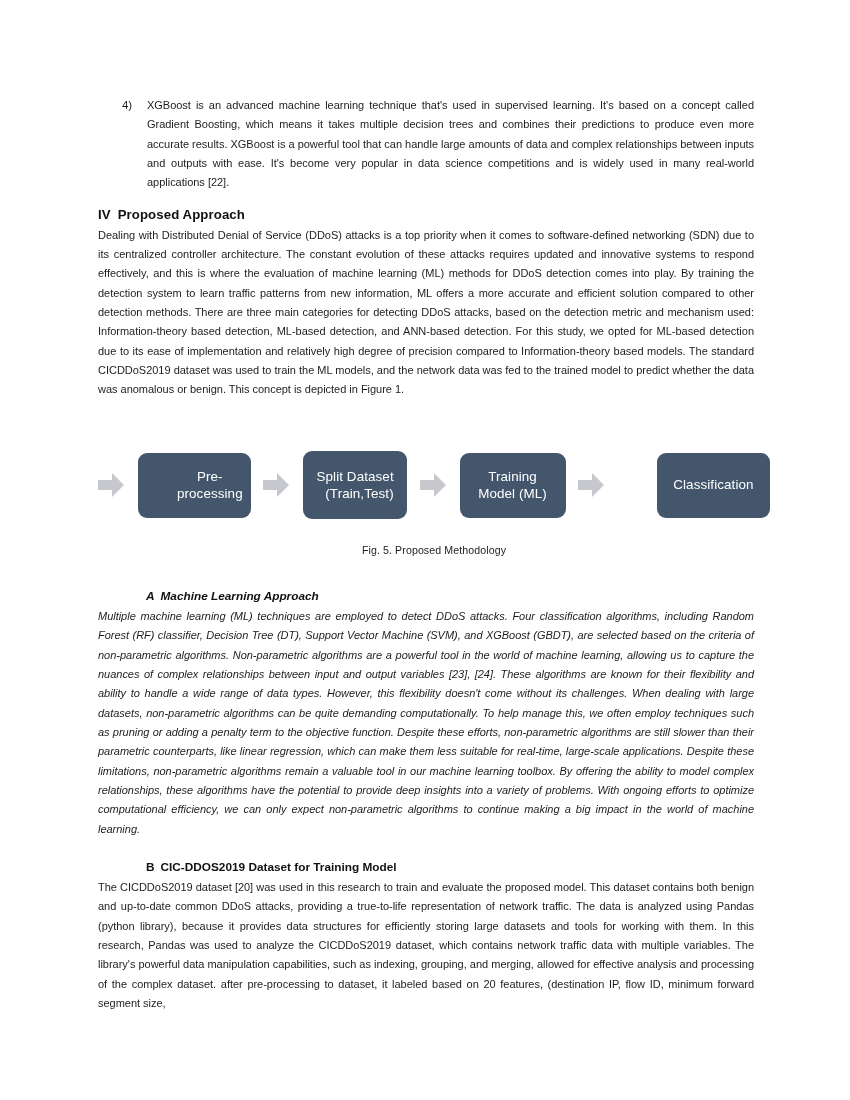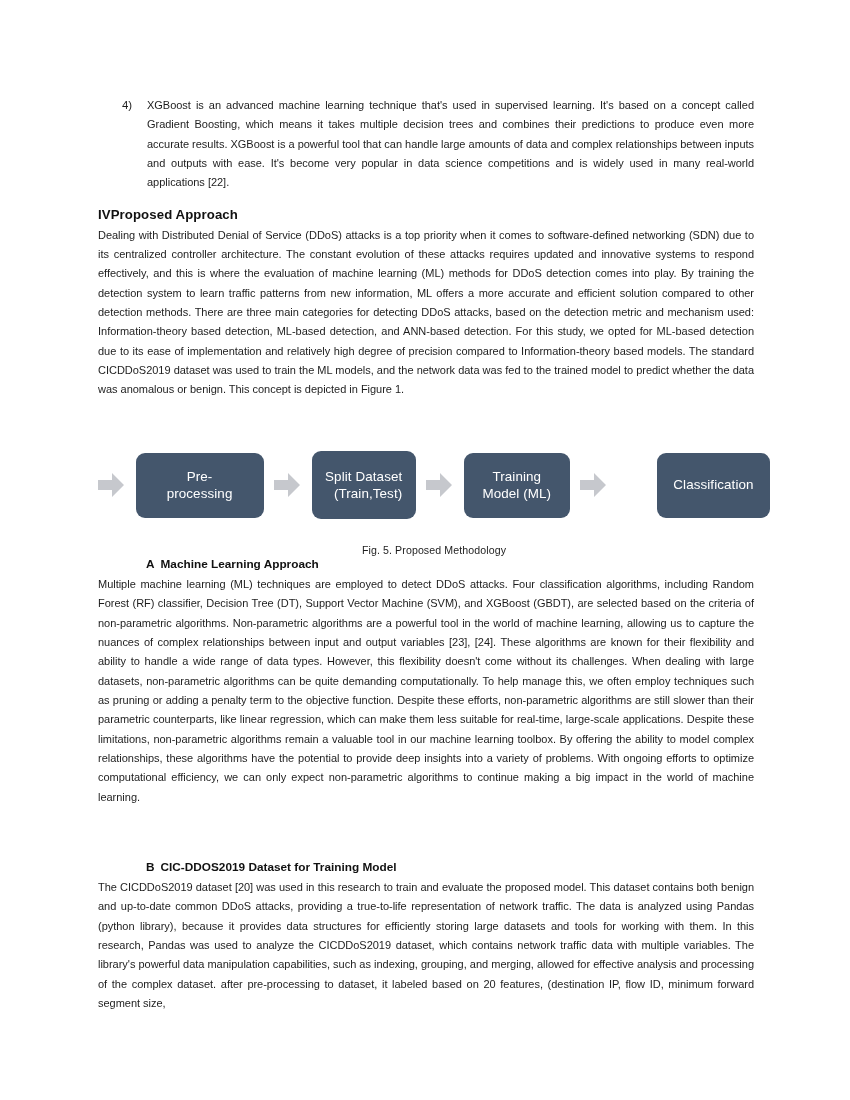--- a/index.html
+++ b/index.html
@@ -64,21 +64,21 @@
   }
 
   .sec-head {
     font-size: 13.2px;
     line-height: 20px;
     font-weight: 700;
     color: #111111;
     margin: 12px 0 1px 0;
     letter-spacing: 0.1px;
   }
-  .sec-head .numeral { }
+  .sec-head .numeral { margin-right: 7px; }
 
   .sub-head {
     font-size: 11.8px;
     line-height: 19px;
     font-weight: 700;
     color: #111111;
     margin: 13px 0 1px 0;
     padding-left: 48px;
   }
   .sub-head .letter { margin-right: 6px; }
@@ -108,21 +108,21 @@
     align-items: center;
     justify-content: center;
     text-align: center;
     font-size: 13.4px;
     line-height: 17.4px;
     padding: 6px 8px;
     box-sizing: border-box;
     letter-spacing: 0.1px;
   }
   .node.n0 { width: 113px; height: 65px; }
-  .node.n1 { width: 128px; height: 65px; }
+  .node.n1 { width: 113px; height: 65px; justify-content: flex-end; }
   .node.n2 { width: 104px; height: 68px; text-align: right; }
   .node.n3 { width: 106px; height: 65px; }
   .node.n4 { width: 113px; height: 65px; margin-left: 39px; }
 
   .arrow {
     width: 27px;
     height: 28px;
     flex: 0 0 auto;
     display: block;
   }
@@ -132,21 +132,21 @@
     left: 0;
     top: 108px;
     width: 672px;
     text-align: center;
     font-size: 10.6px;
     color: #1d1d1d;
     letter-spacing: 0.1px;
   }
 
   
-  .block-a { position: absolute; left: 98px; top: 542px; width: 656px; }
+  .block-a { position: absolute; left: 98px; top: 574px; width: 656px; font-style: italic; }
   .block-b { position: absolute; left: 98px; top: 845px; width: 656px; }
 </style>
 </head>
 <body>
 
 <div class="page">
 
   <div class="col">
 
     <div class="numlist">

